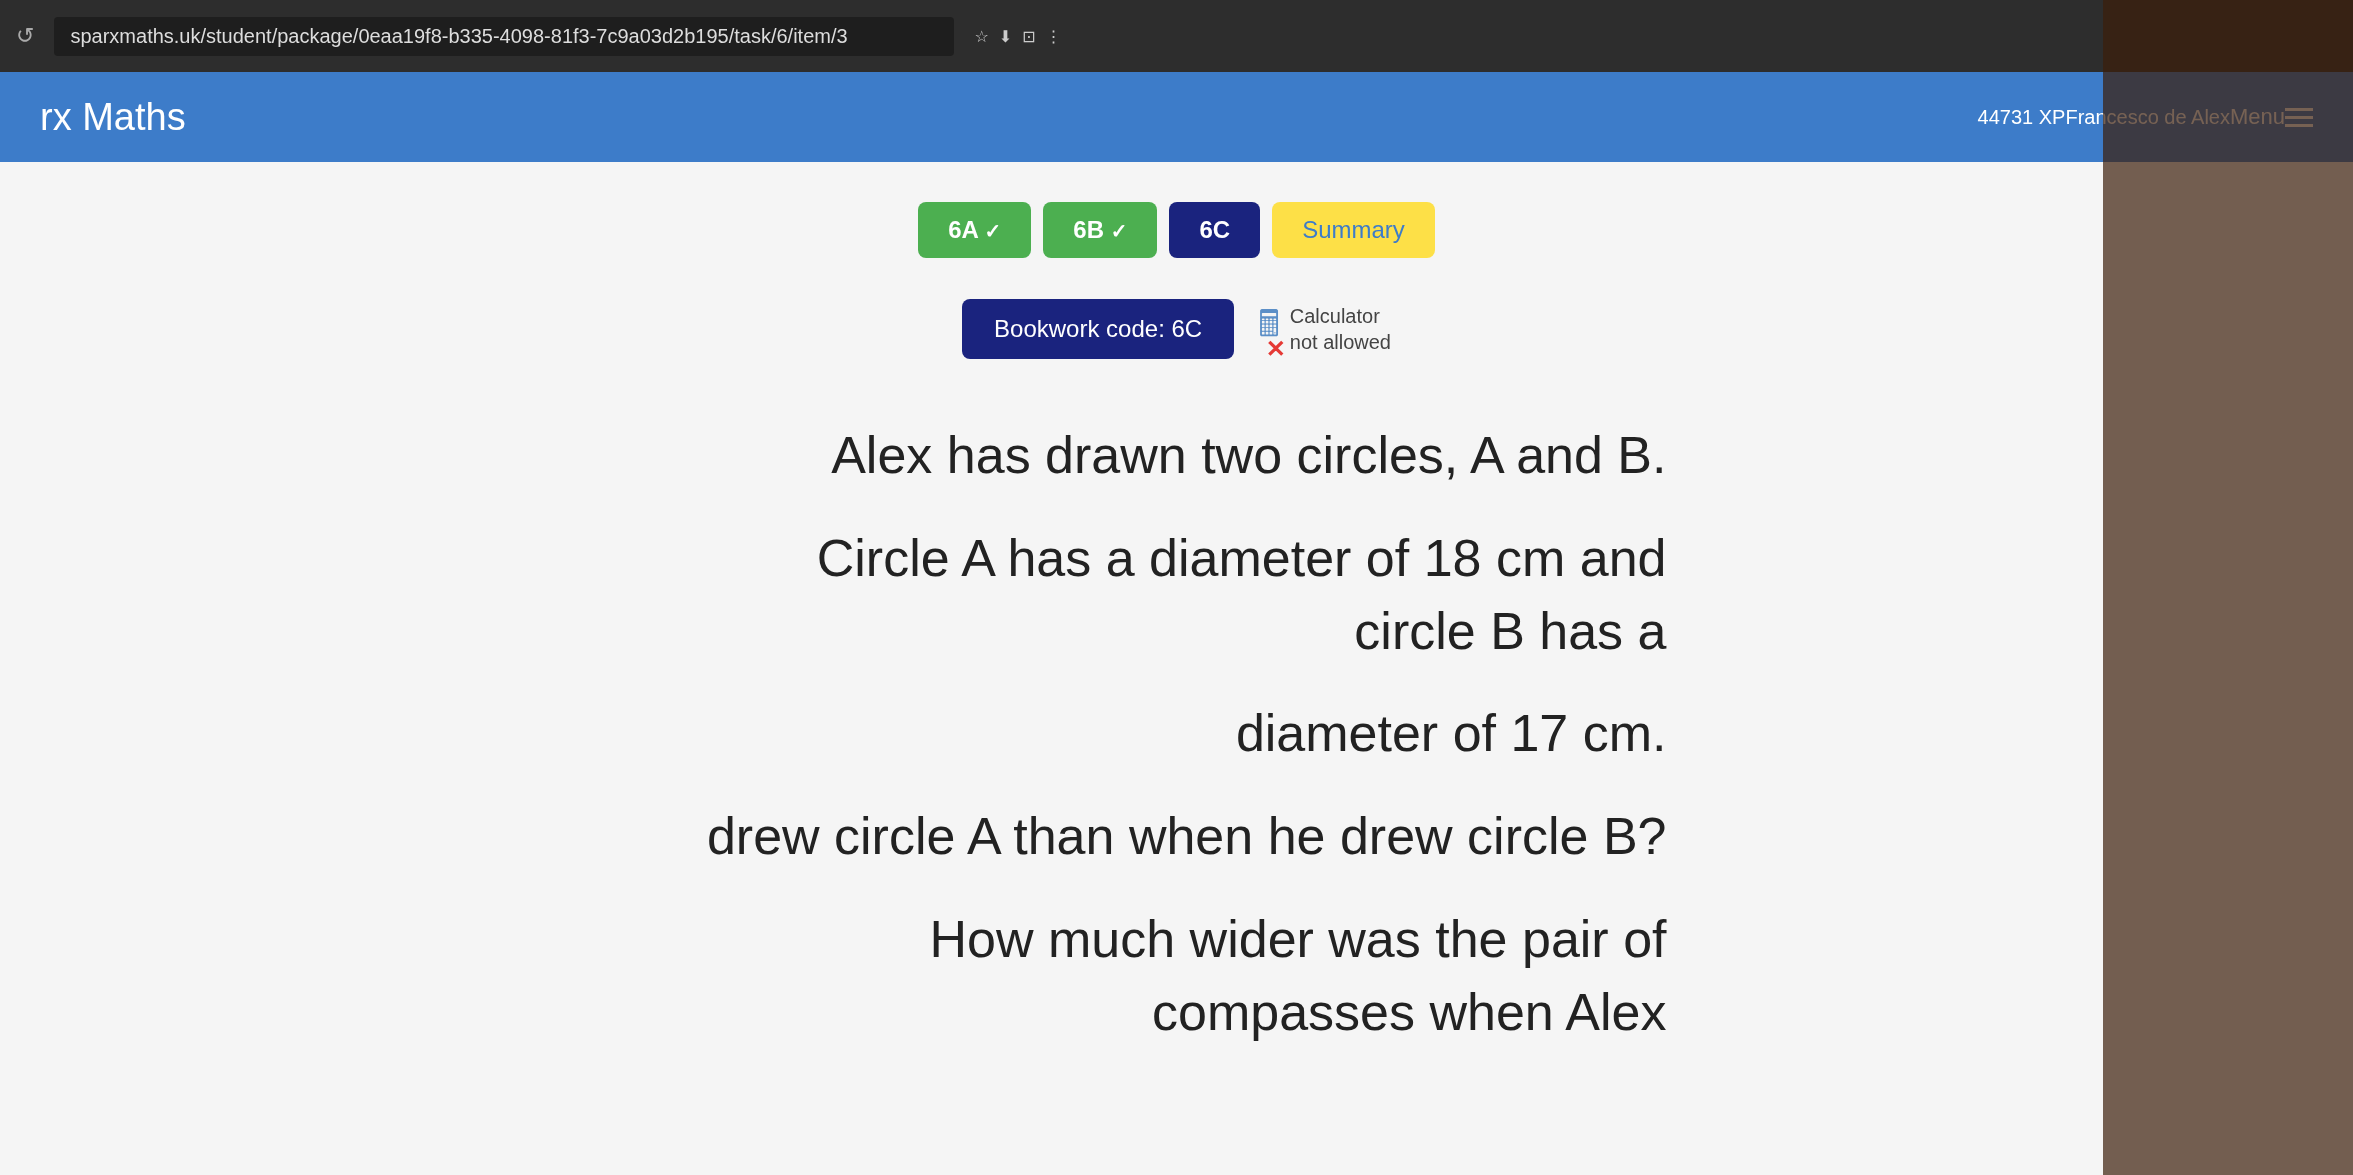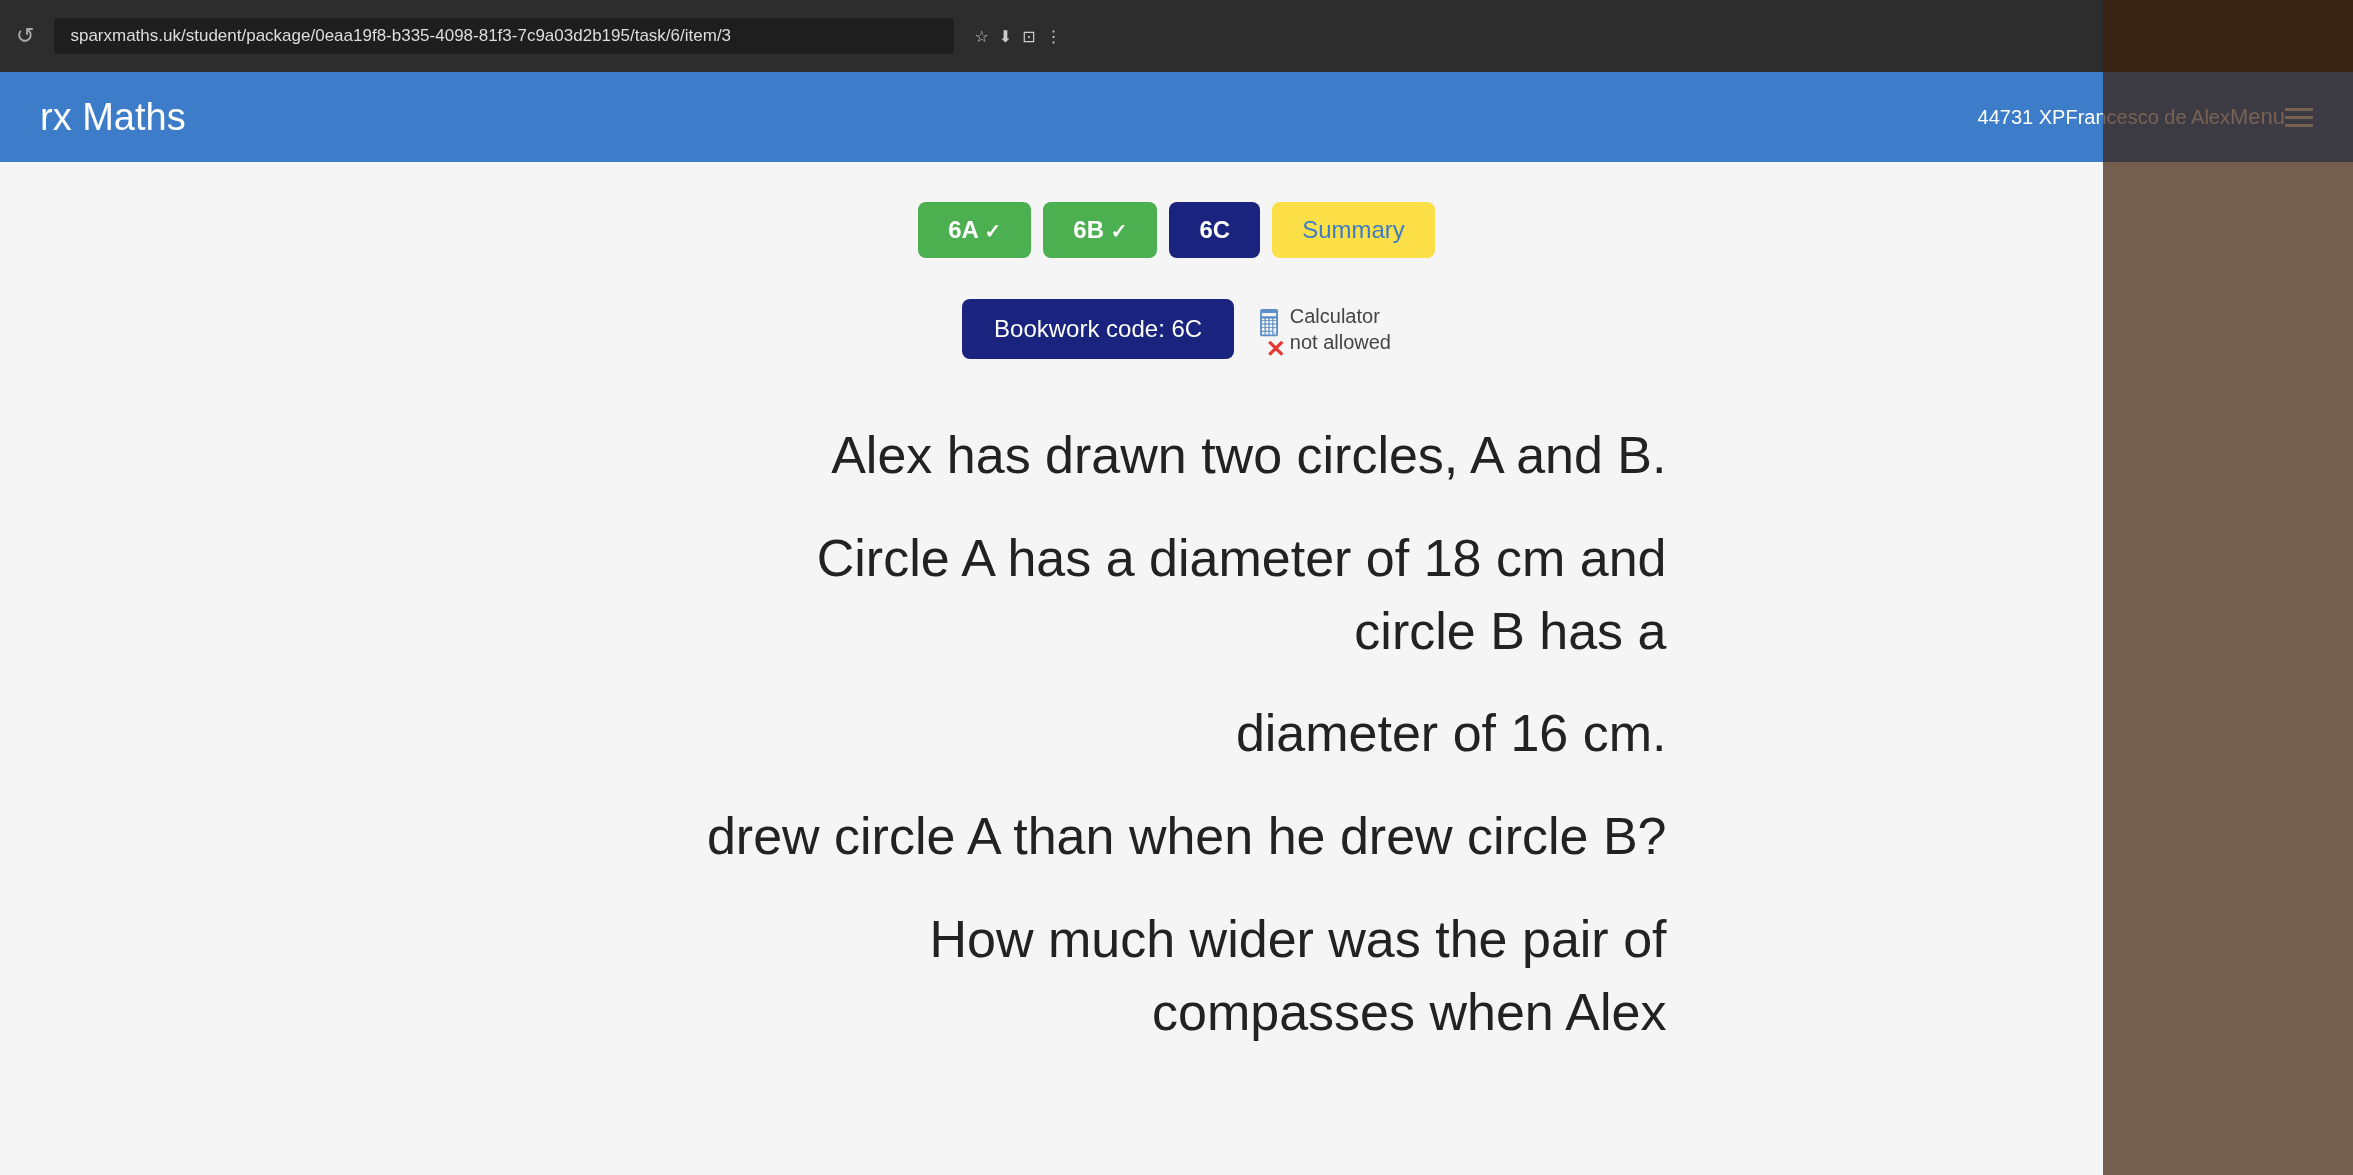--- a/index.html
+++ b/index.html
@@ -25,21 +25,21 @@
     .browser-back-icon {
       color: #aaa;
       font-size: 22px;
     }
 
     .browser-address-bar {
       background: #1e1e1e;
       color: #ddd;
       padding: 8px 16px;
       border-radius: 4px;
-      font-size: 17px;
+      font-size: 20px;
       width: 900px;
       margin: 0 8px;
     }
 
     .browser-actions {
       display: flex;
       align-items: center;
       gap: 10px;
       color: #ccc;
       font-size: 16px;
@@ -273,21 +273,21 @@
         <span>not allowed</span>
       </div>
     </div>
   </div>
 
   <div class="question-area">
     <div class="question-line">Alex has drawn two circles, A and B.</div>
     <div class="question-line">
       <span>Circle A has a diameter of 18 cm and circle B has a</span>
     </div>
-    <div class="question-line">diameter of 16 cm.</div>
+    <div class="question-line">diameter of 17 cm.</div>
     <div class="question-line">drew circle A than when he drew circle B?</div>
     <div class="question-line">
       <span>How much wider was the pair of compasses when Alex</span>
     </div>
   </div>
 
 </div>
 
 <div class="right-overlay"></div>
 

